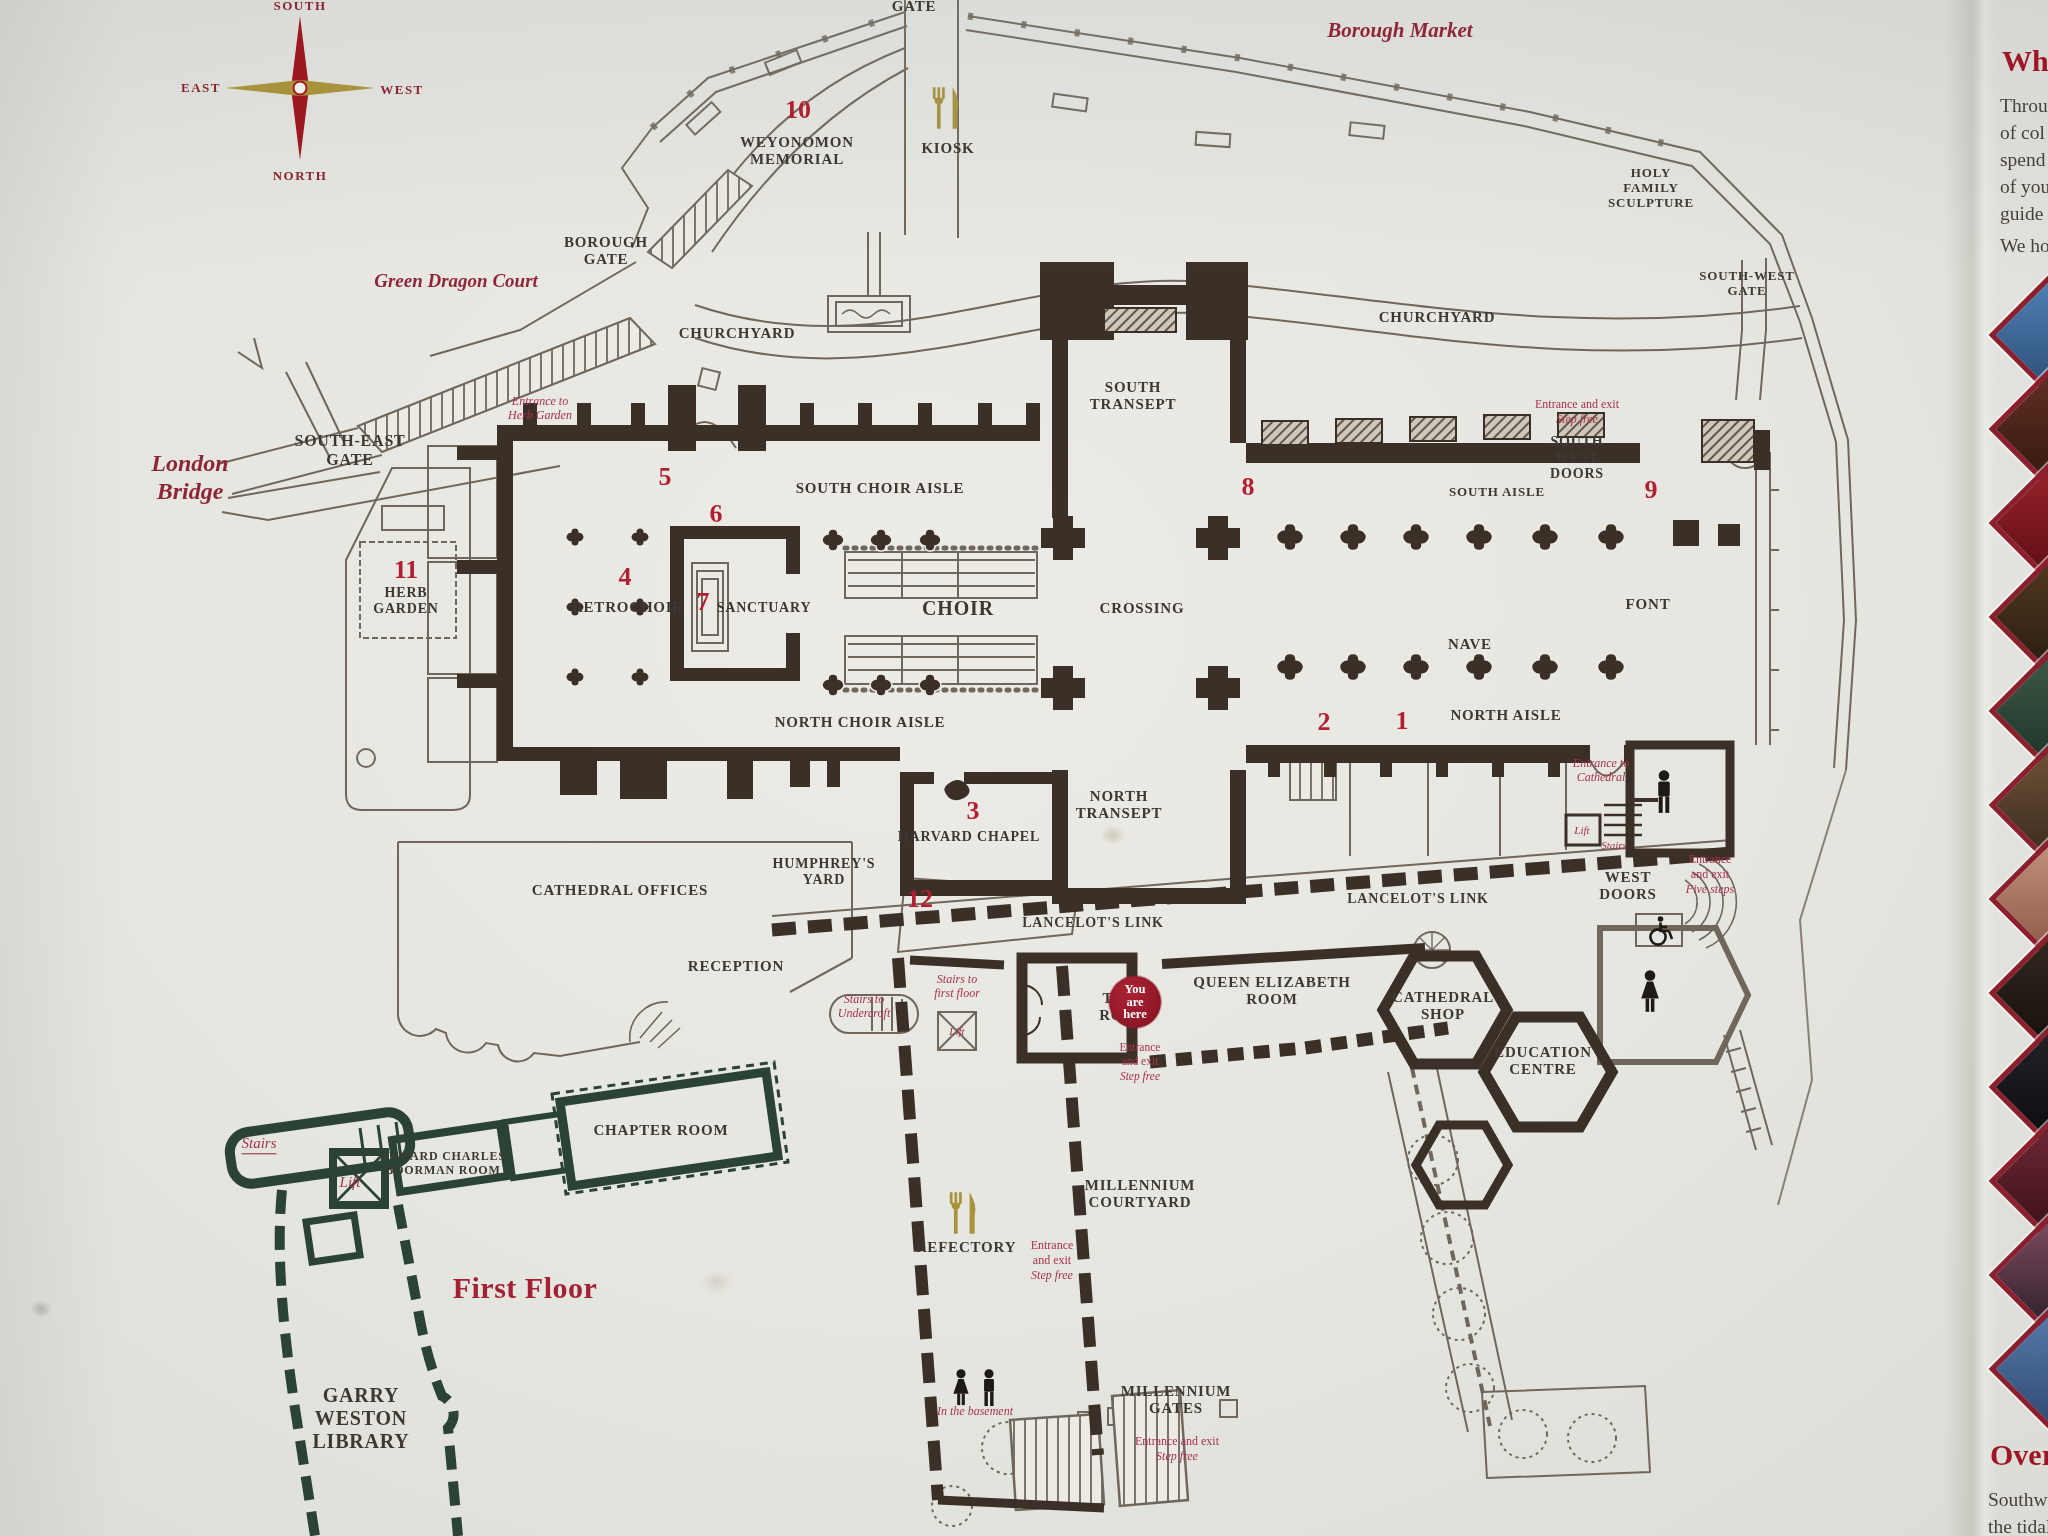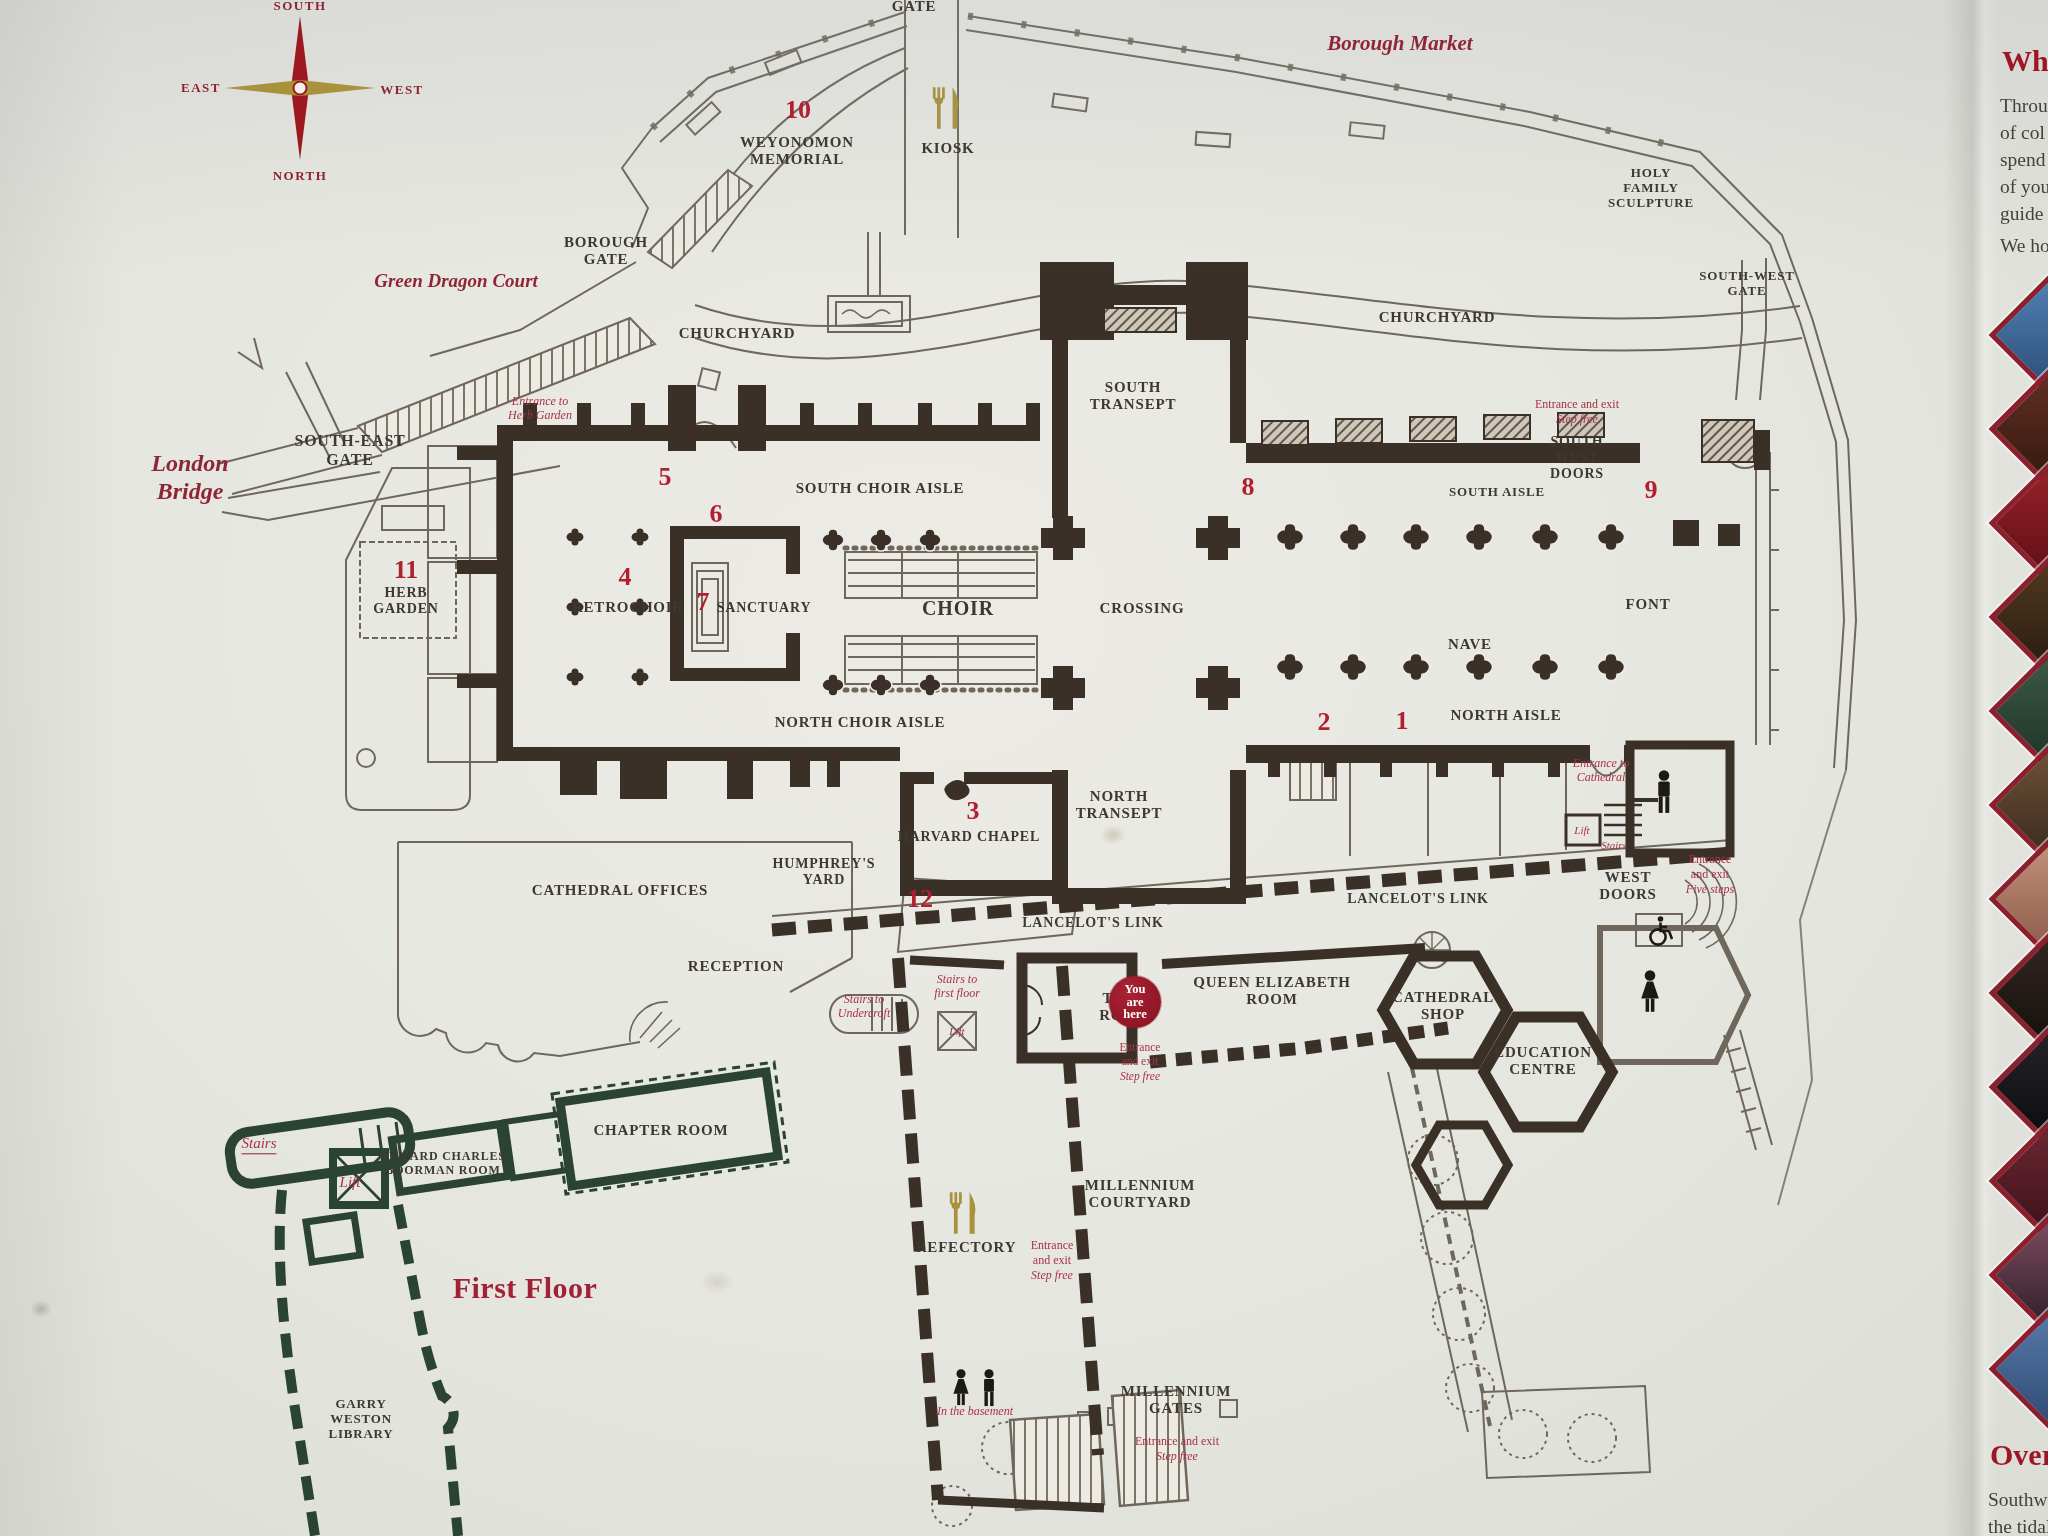--- a/index.html
+++ b/index.html
@@ -393,21 +393,21 @@
   <div id="yah">
     <span>You</span>
     <span>are</span>
     <span>here</span>
   </div>
 
   <div id="labels">
       <div class="lbl place" style="left: 914px; top: 7px; font-size: 15px;">
         <span class="ln last">GATE</span>
       </div>
-      <div class="lbl iplace" style="left: 1400px; top: 43px; font-size: 21px;">
+      <div class="lbl iplace" style="left: 1400px; top: 30px; font-size: 21px;">
         <span class="ln last">Borough Market</span>
       </div>
       <div class="lbl num" style="left: 798px; top: 110px;">
         <span class="ln last">10</span>
       </div>
       <div class="lbl place" style="left: 797px; top: 151px; font-size: 15px;">
         <span class="ln">WEYONOMON</span>
         <span class="ln last">MEMORIAL</span>
       </div>
       <div class="lbl place" style="left: 948px; top: 149px; font-size: 15px; text-align: center;">
@@ -633,21 +633,21 @@
       <div class="lbl place" style="left: 443px; top: 1164px; font-size: 12px;">
         <span class="ln">EDWARD CHARLES</span>
         <span class="ln last">BOORMAN ROOM</span>
       </div>
       <div class="lbl place" style="left: 661px; top: 1131px; font-size: 15px;">
         <span class="ln last">CHAPTER ROOM</span>
       </div>
       <div class="lbl title" style="left: 525px; top: 1288px; font-size: 30px;">
         <span class="ln last">First Floor</span>
       </div>
-      <div class="lbl place" style="left: 361px; top: 1419px; font-size: 13px;">
+      <div class="lbl place" style="left: 361px; top: 1419px; font-size: 20px;">
         <span class="ln">GARRY</span>
         <span class="ln">WESTON</span>
         <span class="ln last">LIBRARY</span>
       </div>
     </div>
 
   <div class="crease"></div>
   <div class="sb-h" style="left:2002px;top:44px">Wh</div>
   <div class="sb-t" style="left:2000px;top:92px">
     <span style="display:block">Throu</span>

